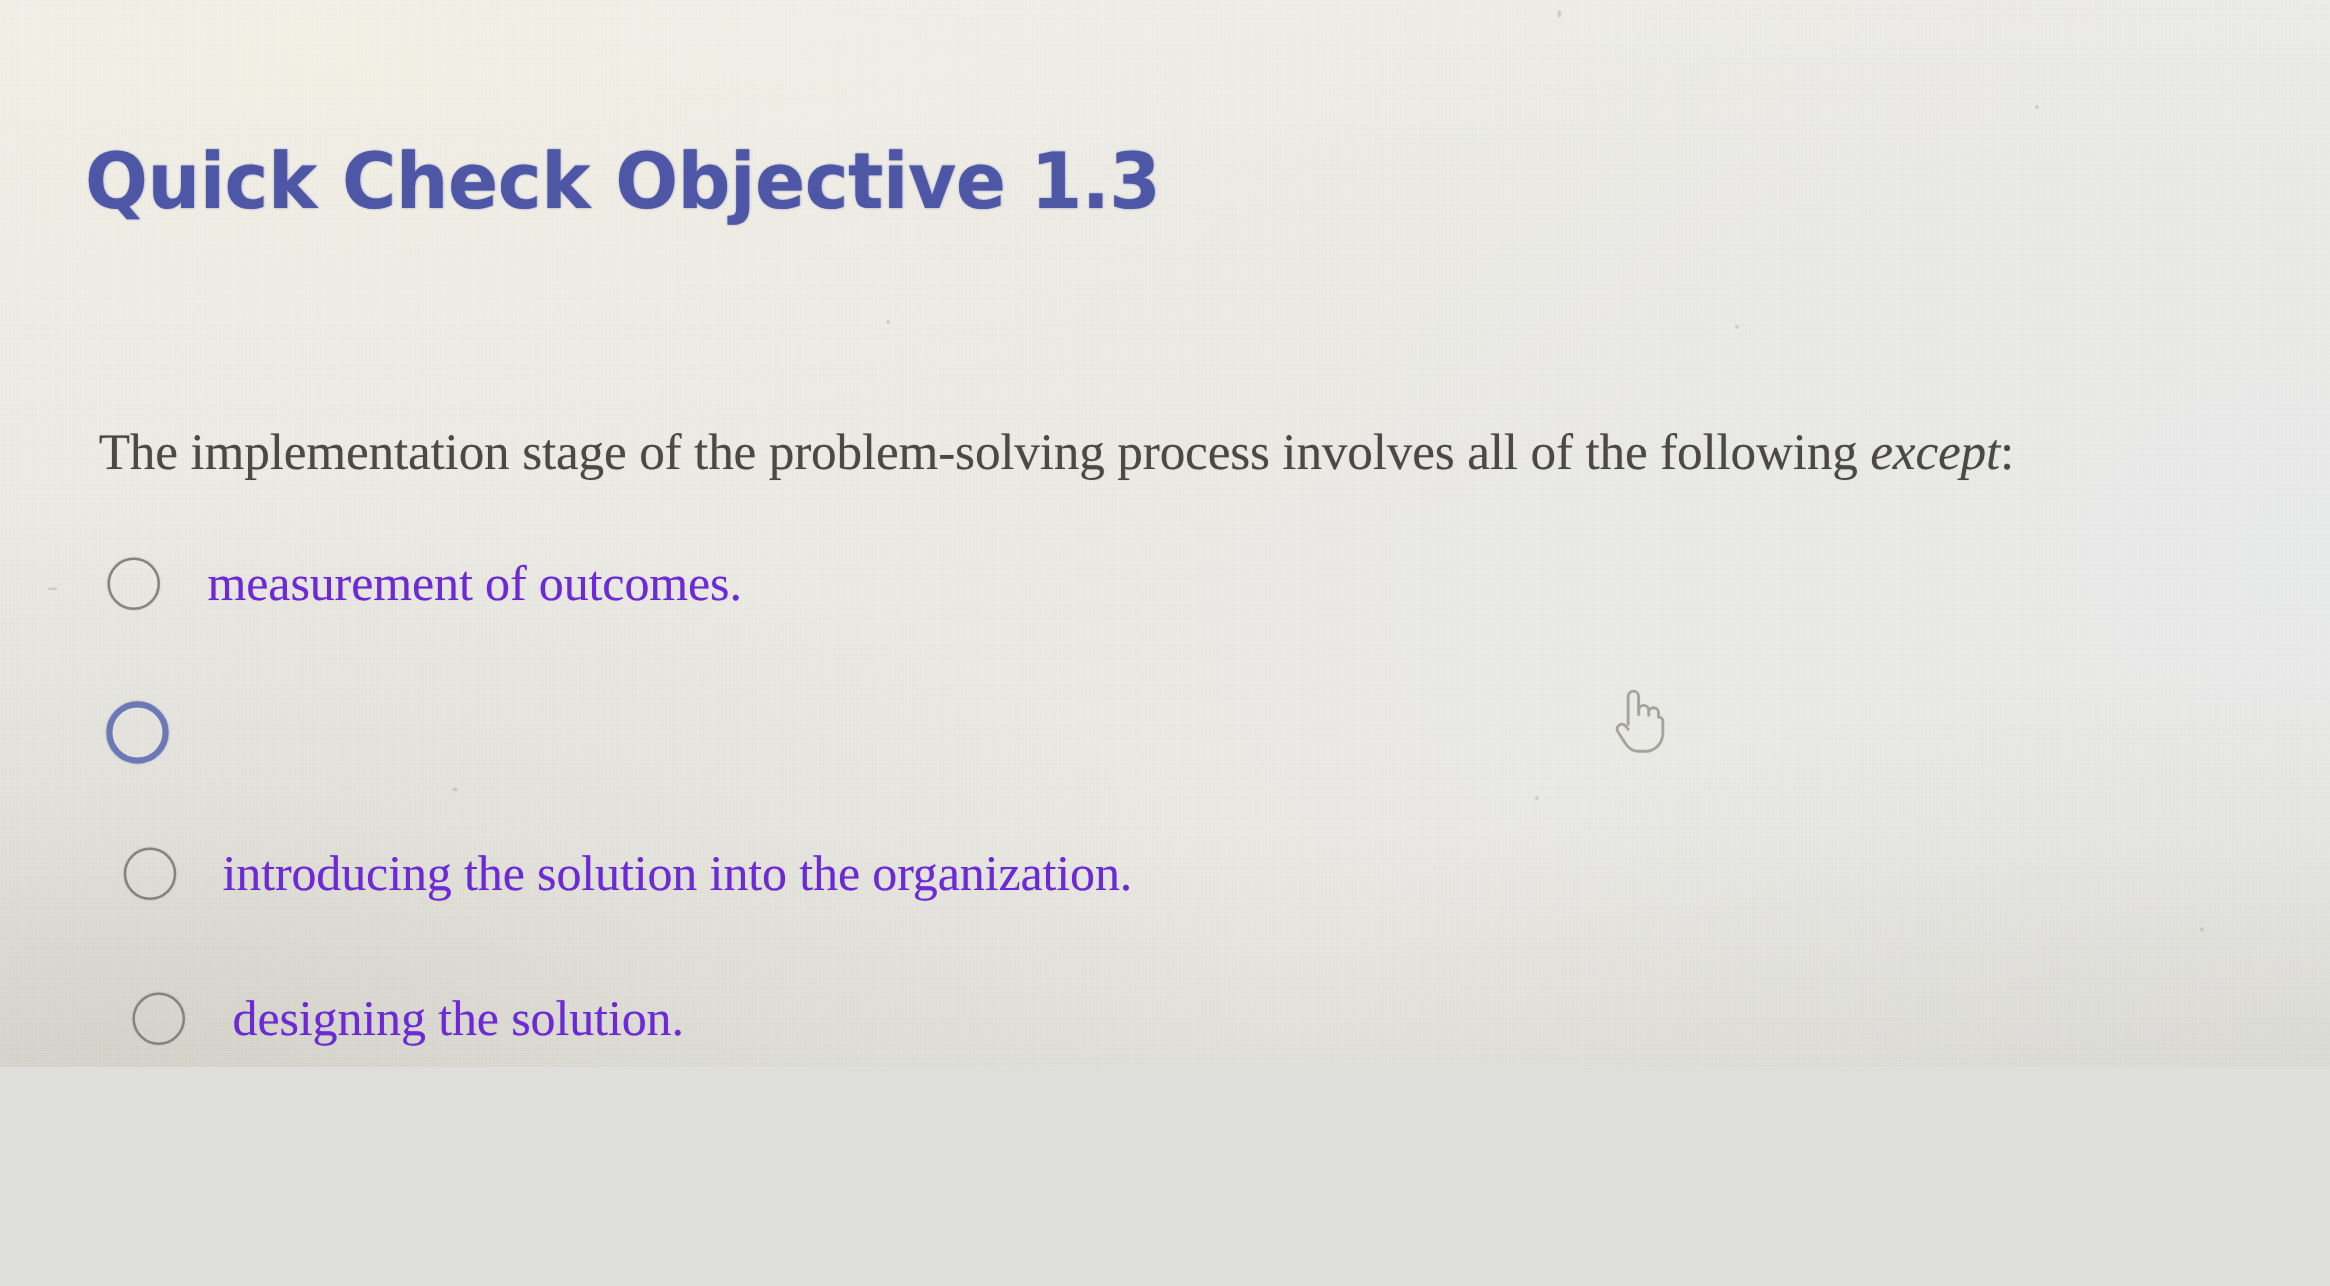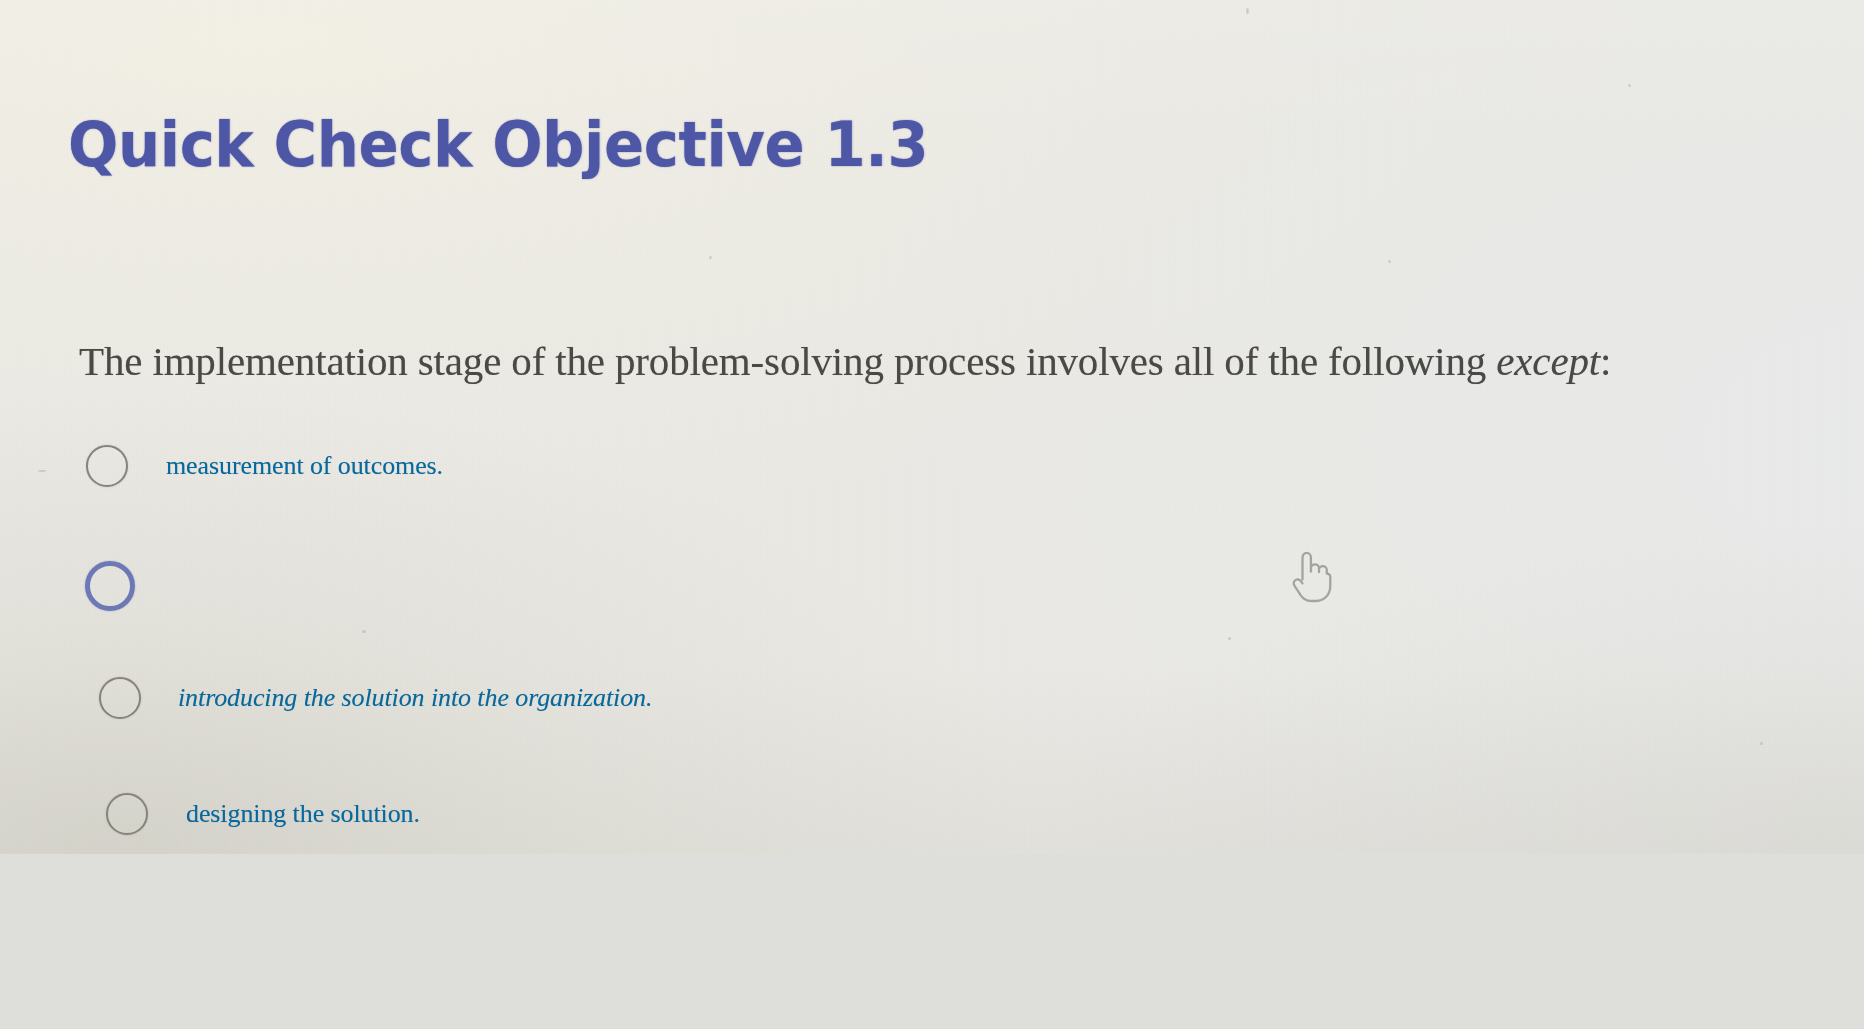--- a/index.html
+++ b/index.html
@@ -138,37 +138,37 @@
     box-shadow: 0 0 1.2px rgba(110,108,100,0.5);
   }
   .radio.hover {
     width: 50px;
     height: 50px;
     border: 5.2px solid #6d78b6;
     box-shadow: 0 0 1.6px rgba(109,120,182,0.65);
   }
   .option-label {
     font-family: "Liberation Serif", serif;
-    font-size: 26px;
+    font-size: 40px;
     line-height: 1.1;
-    color: #0369a1;
+    color: #6d28d9;
     white-space: nowrap;
     letter-spacing: -0.1px;
     text-shadow: 0 0 0.8px rgba(75,73,69,0.32);
   }
 
   
   .opt-0 { left: 86px;  top: 445px; }
   .opt-0 .option-label { margin-left: 38px; }
 
   .opt-1 { left: 85px;  top: 561px; }
   .opt-1 .option-label { margin-left: 36px; }
 
   .opt-2 { left: 99px;  top: 677px; }
-  .opt-2 .option-label { margin-left: 37px; font-style: italic; }
+  .opt-2 .option-label { margin-left: 37px; }
 
   .opt-3 { left: 106px; top: 793px; }
   .opt-3 .option-label { margin-left: 38px; text-align: right; }
 
   
   .submit-button {
     position: absolute;
     left: 111px;
     top: 895px;
     width: 178px;

